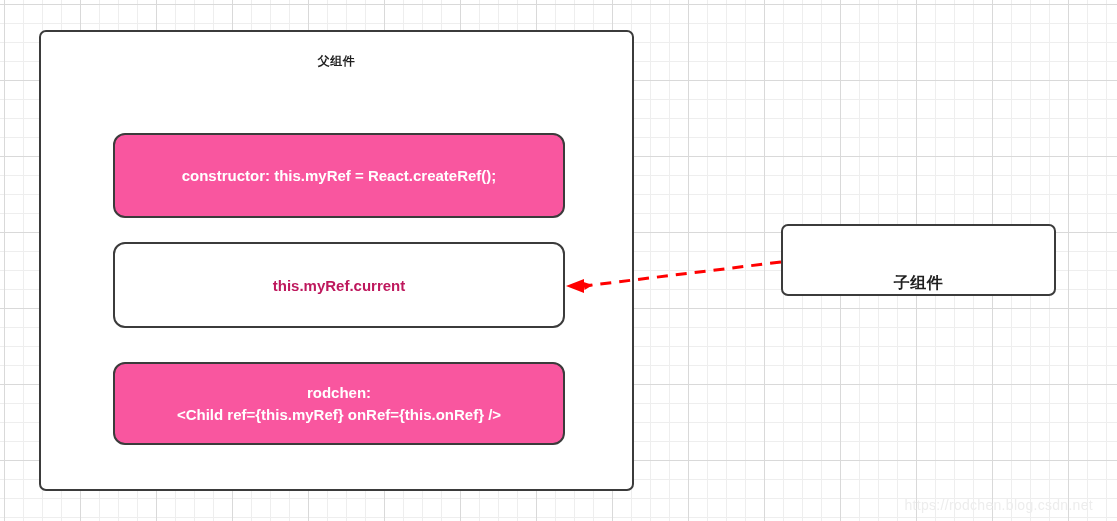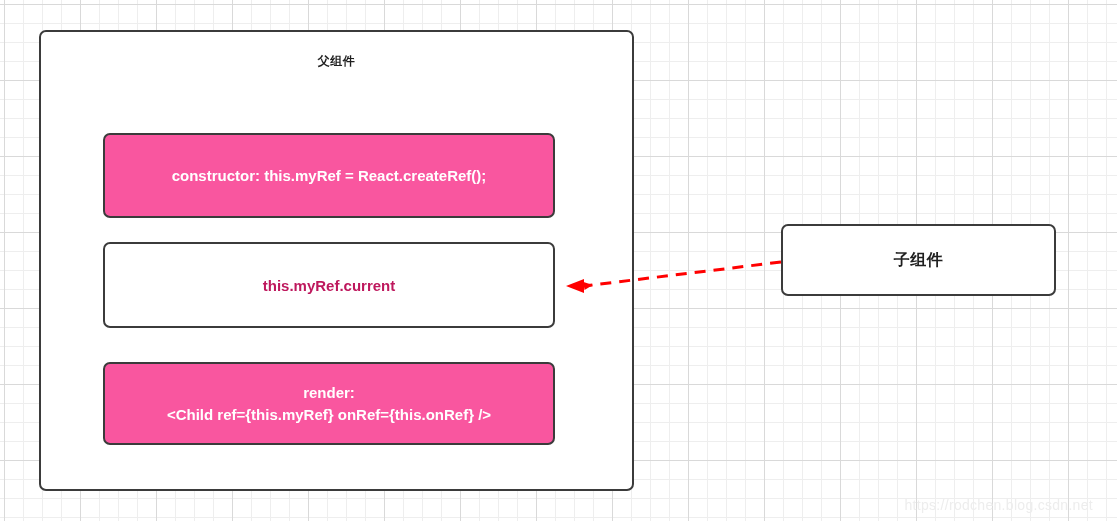--- a/index.html
+++ b/index.html
@@ -57,25 +57,25 @@
     text-align: center;
     font-size: 12px;
     font-weight: bold;
     color: #1f1f1f;
     letter-spacing: 0.5px;
   }
 
   
   .row {
     position: absolute;
-    left: 62px;
+    left: 72px;
     width: 452px;
     box-sizing: border-box;
     border: 2px solid #3b3b3b;
-    border-radius: 7px;
+    border-radius: 12px;
     display: flex;
     align-items: center;
     justify-content: center;
     text-align: center;
   }
 
   .row-pink {
     background: #f9569f;
     color: #ffffff;
   }
@@ -119,21 +119,21 @@
     position: absolute;
     left: 781px;
     top: 224px;
     width: 275px;
     height: 72px;
     box-sizing: border-box;
     background: #ffffff;
     border: 2px solid #3b3b3b;
     border-radius: 7px;
     display: flex;
-    align-items: center;
+    align-items: flex-end;
     justify-content: center;
   }
 
   .child-title {
     font-size: 16px;
     font-weight: bold;
     color: #1f1f1f;
     letter-spacing: 0.5px;
   }
 
@@ -171,21 +171,21 @@
     <div class="row row-pink row-constructor">
       <span class="row-text">constructor: this.myRef = React.createRef();</span>
     </div>
 
     <div class="row row-white row-current">
       <span class="row-text">this.myRef.current</span>
     </div>
 
     <div class="row row-pink row-render">
       <span class="row-text-multiline">
-        <span>render:</span><br>
+        <span>rodchen:</span><br>
         <span>&lt;Child ref={this.myRef} onRef={this.onRef} /&gt;</span>
       </span>
     </div>
   </div>
 
   <div class="child-box">
     <span class="child-title">子组件</span>
   </div>
 
   <svg class="connector" viewBox="0 0 1117 521" width="1117" height="521">

